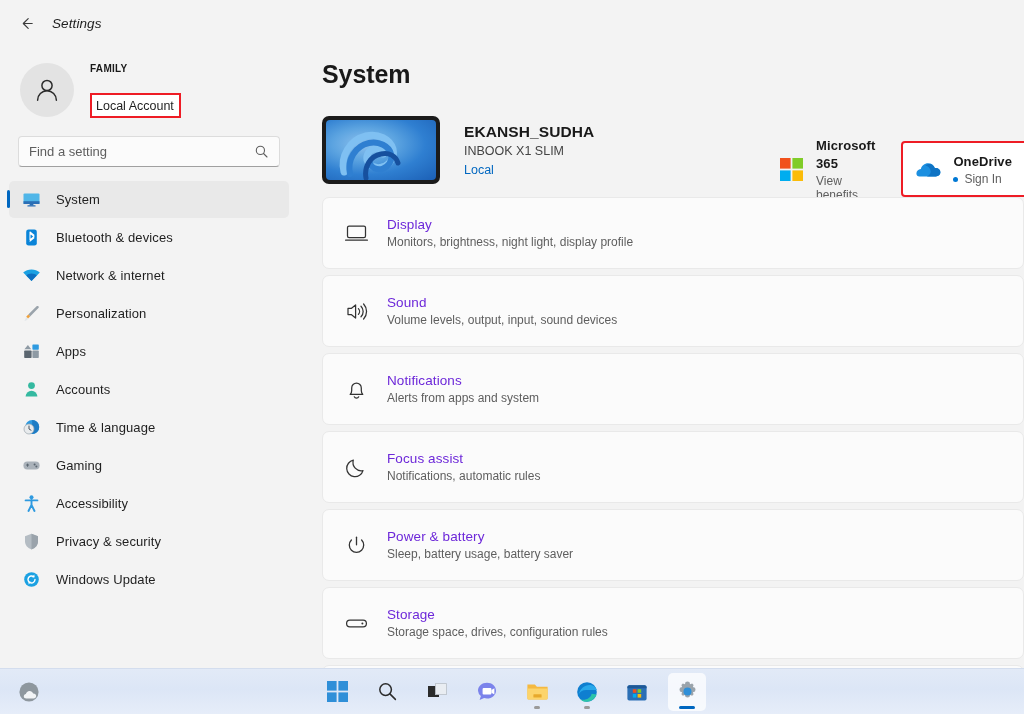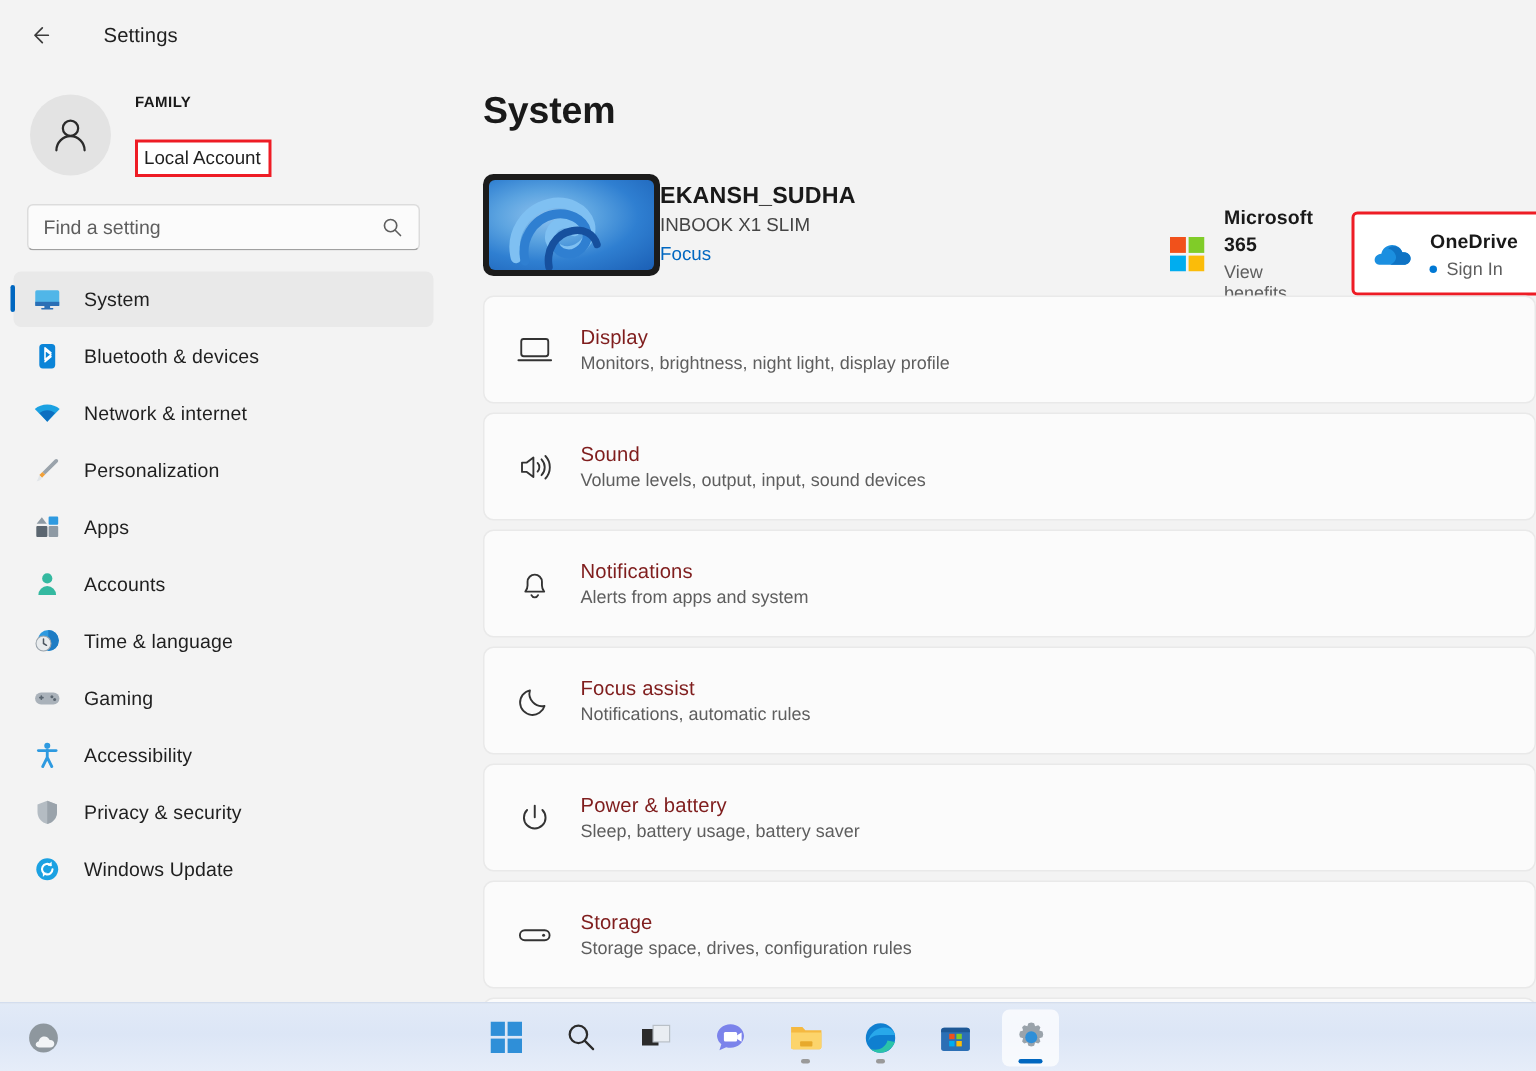--- a/index.html
+++ b/index.html
@@ -15,21 +15,21 @@
   .titlebar {
     position: absolute; top: 0; left: 0; width: 1024px; height: 46px;
     background: #f3f3f3; display: flex; align-items: center;
   }
   .back-btn {
     width: 34px; height: 30px; margin-left: 10px;
     display: flex; align-items: center; justify-content: center;
     border-radius: 5px; cursor: pointer;
   }
   .title-text {
-    font-size: 13.5px; color: #1f1f1f; margin-left: 25px; letter-spacing: .1px;
+    font-size: 13.5px; color: #1f1f1f; margin-left: 8px; letter-spacing: .1px; font-style: italic;
   }
 
   
   .sidebar {
     position: absolute; top: 46px; left: 0; width: 298px; height: 622px;
     background: #f3f3f3;
   }
   .account {
     display: flex; align-items: center; padding: 12px 0 0 20px; height: 76px;
   }
@@ -98,21 +98,21 @@
   .device-thumb {
     width: 118px; height: 68px; border-radius: 7px; flex: none;
     background: #1b1b1b; padding: 4px; position: relative;
   }
   .thumb-screen {
     width: 100%; height: 100%; border-radius: 4px; overflow: hidden;
     background: radial-gradient(ellipse at 35% 40%, #8fc2ee 0%, #5ba3e0 32%, #2f7fd1 60%, #1b5fb5 100%);
     position: relative;
   }
   .bloom { position: absolute; inset: 0; }
-  .device-meta { }
+  .device-meta { margin-left: 24px; }
   .device-name {
     font-size: 15.5px; font-weight: bold; color: #191919; letter-spacing: .1px;
   }
   .device-model { font-size: 12.5px; color: #444; margin-top: 3px; }
   .rename-link {
     font-size: 12.5px; color: #0067c0; margin-top: 5px;
     cursor: pointer; display: inline-block;
   }
 
   .cloud-group {
@@ -143,21 +143,21 @@
   .card {
     position: relative; height: 72px; margin-bottom: 6px;
     background: #fbfbfb; border: 1px solid #e9e9e9; border-radius: 7px;
     display: flex; align-items: center; cursor: pointer; width: 702px;
   }
   .card-ico {
     width: 34px; margin-left: 16px; display: flex;
     align-items: center; justify-content: center; flex: none;
   }
   .card-text { margin-left: 14px; }
-  .card-title { font-size: 13.5px; color: #7f1d1d; letter-spacing: .1px; }
+  .card-title { font-size: 13.5px; color: #6d28d9; letter-spacing: .1px; }
   .card-sub { font-size: 12px; color: #5e5e5e; margin-top: 3px; }
 
   
   .taskbar {
     position: absolute; left: 0; bottom: 0; width: 1024px; height: 46px;
     background: linear-gradient(180deg, #e2eaf7 0%, #dce6f6 45%, #e6edf9 100%);
     border-top: 1px solid #d3ddee;
     display: flex; align-items: center; justify-content: center;
   }
   .weather {
@@ -358,21 +358,21 @@
           <svg class="bloom" viewBox="0 0 110 62" preserveAspectRatio="none">
             <path d="M18 52c-4-16 6-32 22-36 12-3 24 3 27 13 2 8-3 16-11 18-6 2-13-1-15-7-1-5 2-10 7-11 4-1 8 1 9 5" fill="none" stroke="#7fc0f2" stroke-width="7" stroke-linecap="round"></path>
             <path d="M24 54c-3-14 5-28 19-31 10-2 20 3 22 11 2 7-3 13-9 15-5 1-11-1-12-6" fill="none" stroke="#2f7fd1" stroke-width="6" stroke-linecap="round"></path>
             <path d="M40 58c-2-11 4-22 15-24 8-2 15 2 17 9" fill="none" stroke="#16509e" stroke-width="5" stroke-linecap="round"></path>
           </svg>
         </div>
       </div>
       <div class="device-meta">
         <div class="device-name">EKANSH_SUDHA</div>
         <div class="device-model">INBOOK X1 SLIM</div>
-        <div class="rename-link">Focus</div>
+        <div class="rename-link">Local</div>
       </div>
     </div>
 
     <div class="cloud-group">
 
       <div class="cloud-tile">
         <span class="cloud-ico">
           <svg width="23" height="23" viewBox="0 0 23 23">
             <rect x="0" y="0" width="10.6" height="10.6" fill="#f1511b"></rect>
             <rect x="12.4" y="0" width="10.6" height="10.6" fill="#80cc28"></rect>

